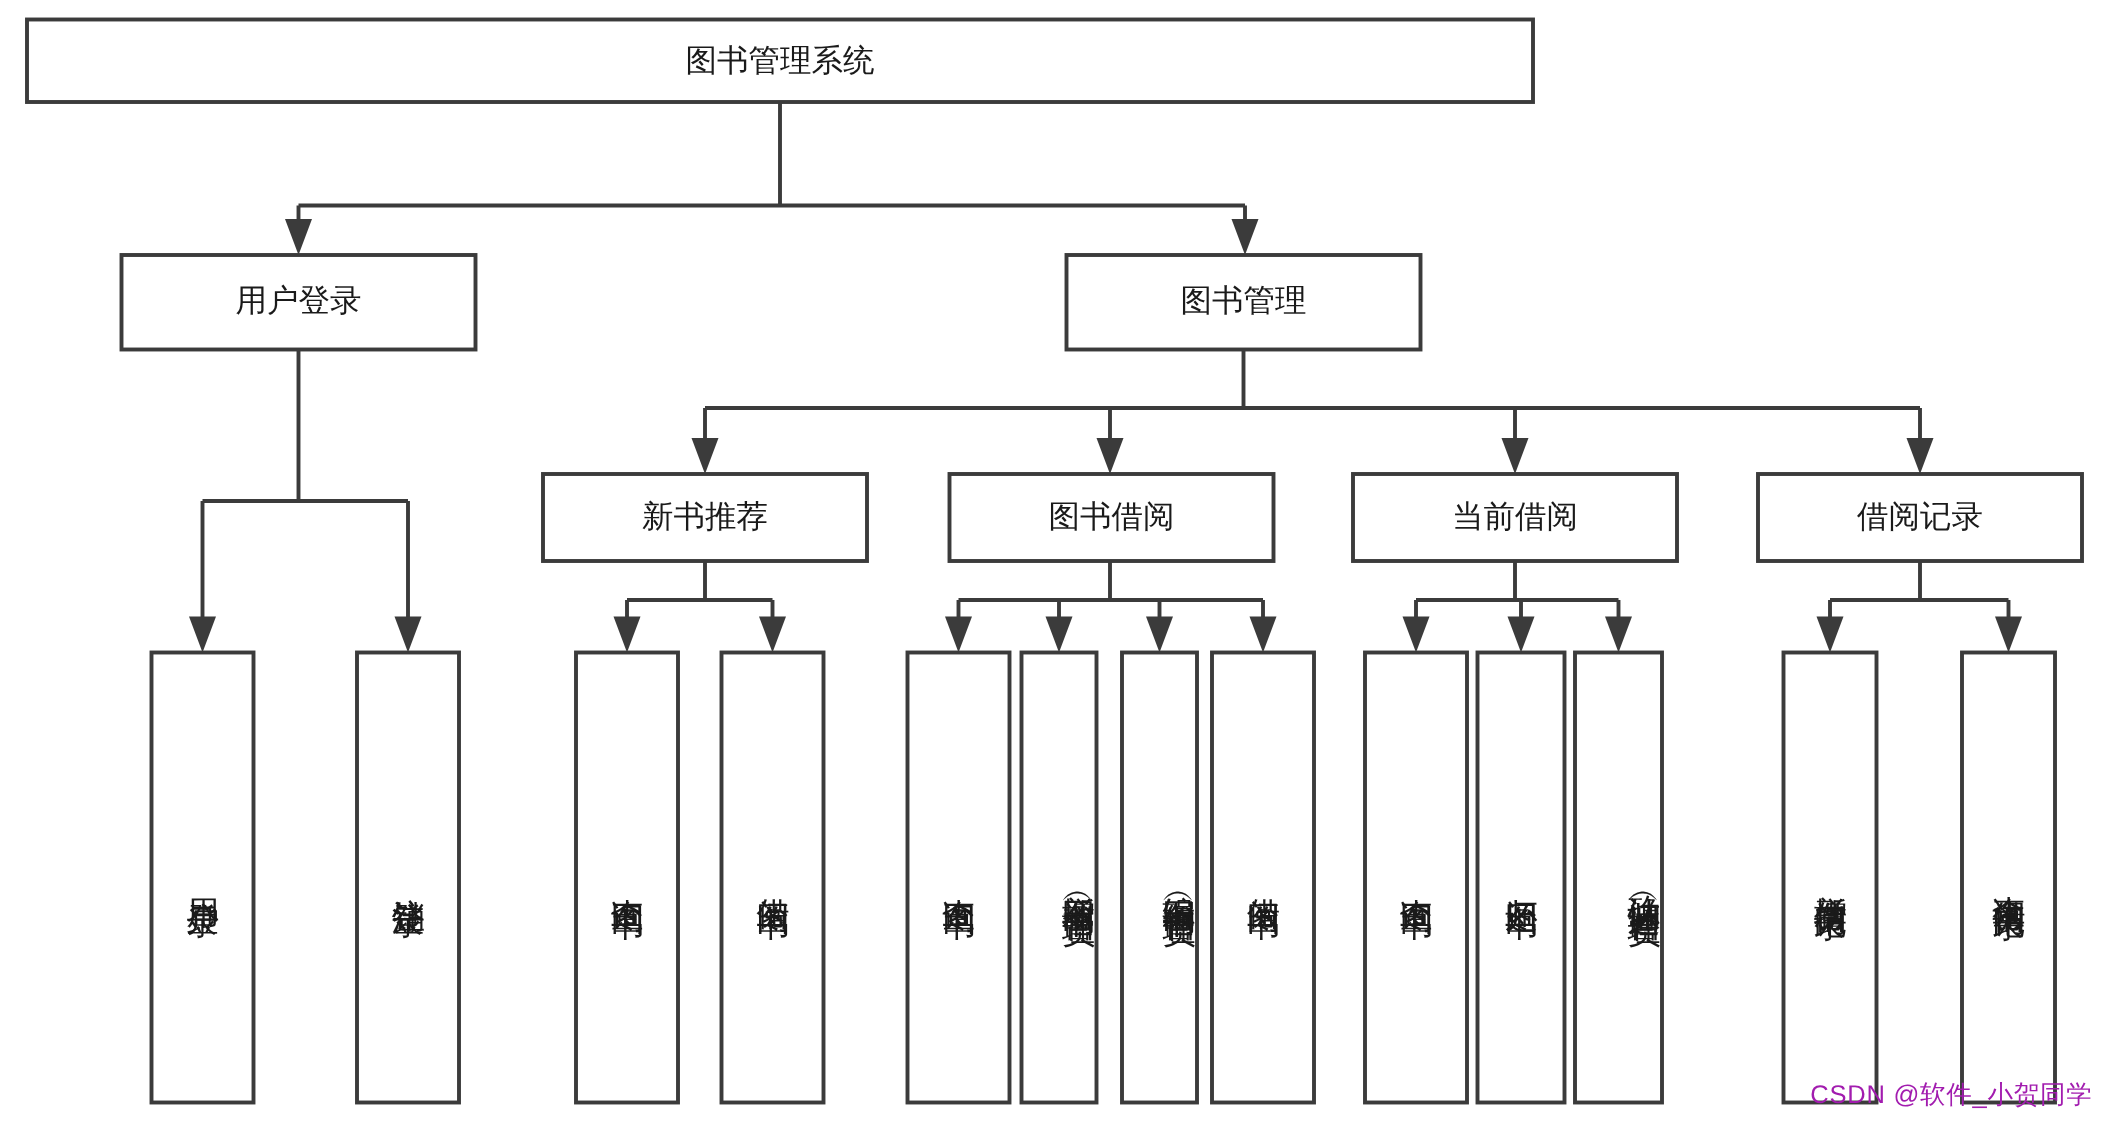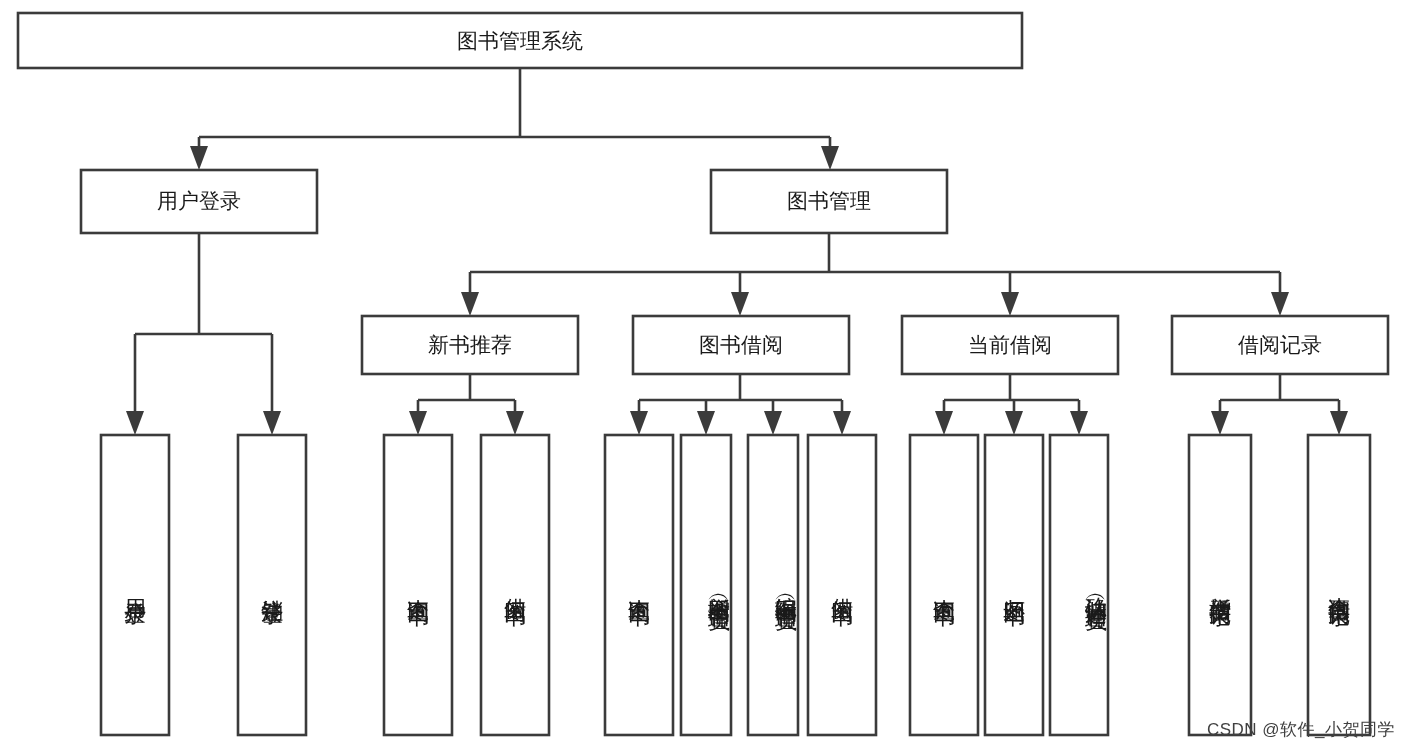--- a/index.html
+++ b/index.html
@@ -61,21 +61,21 @@
     justify-content: center;
     white-space: nowrap;
     pointer-events: none;
   }
   .watermark {
     position: absolute;
     right: 10px;
     bottom: 6px;
     font-family: "Liberation Sans", "DejaVu Sans", sans-serif;
     font-size: 17px;
-    color: #404040;
+    color: #a21caf;
     letter-spacing: 0.5px;
     white-space: nowrap;
   }
 </style>
 </head>
 <body>
 
 <div id="diagram-root">
 
   <svg class="diagram-canvas" viewBox="0 0 1405 747">

